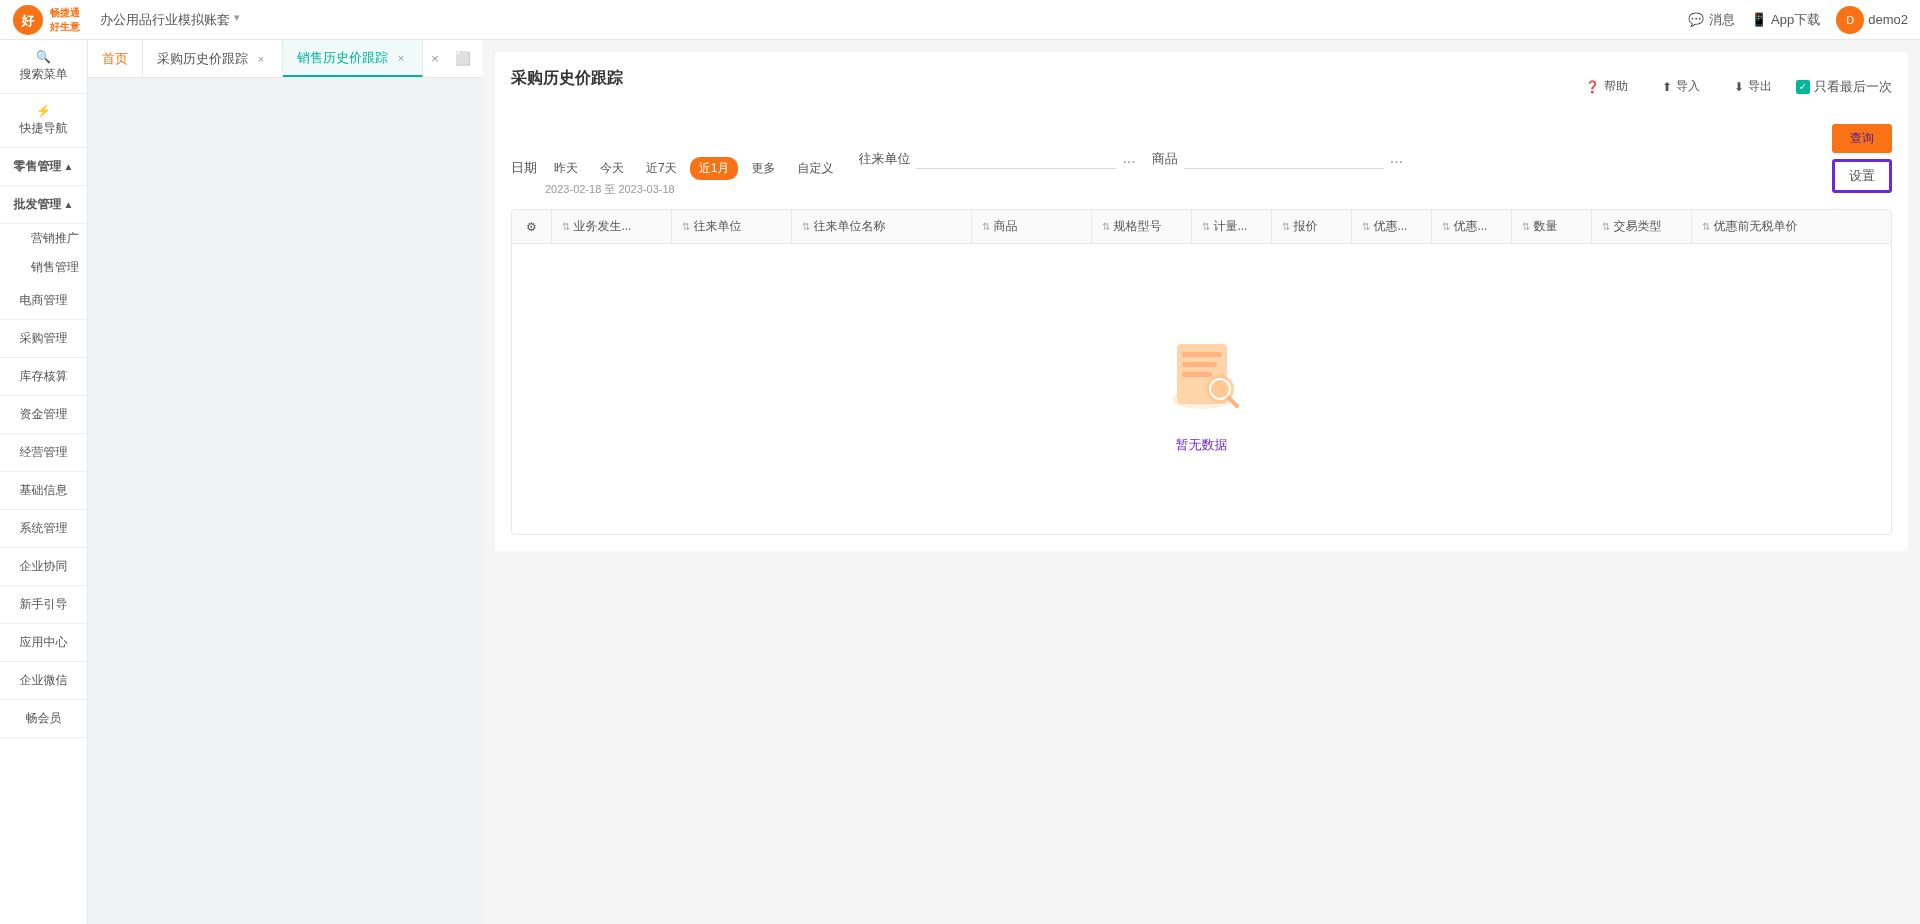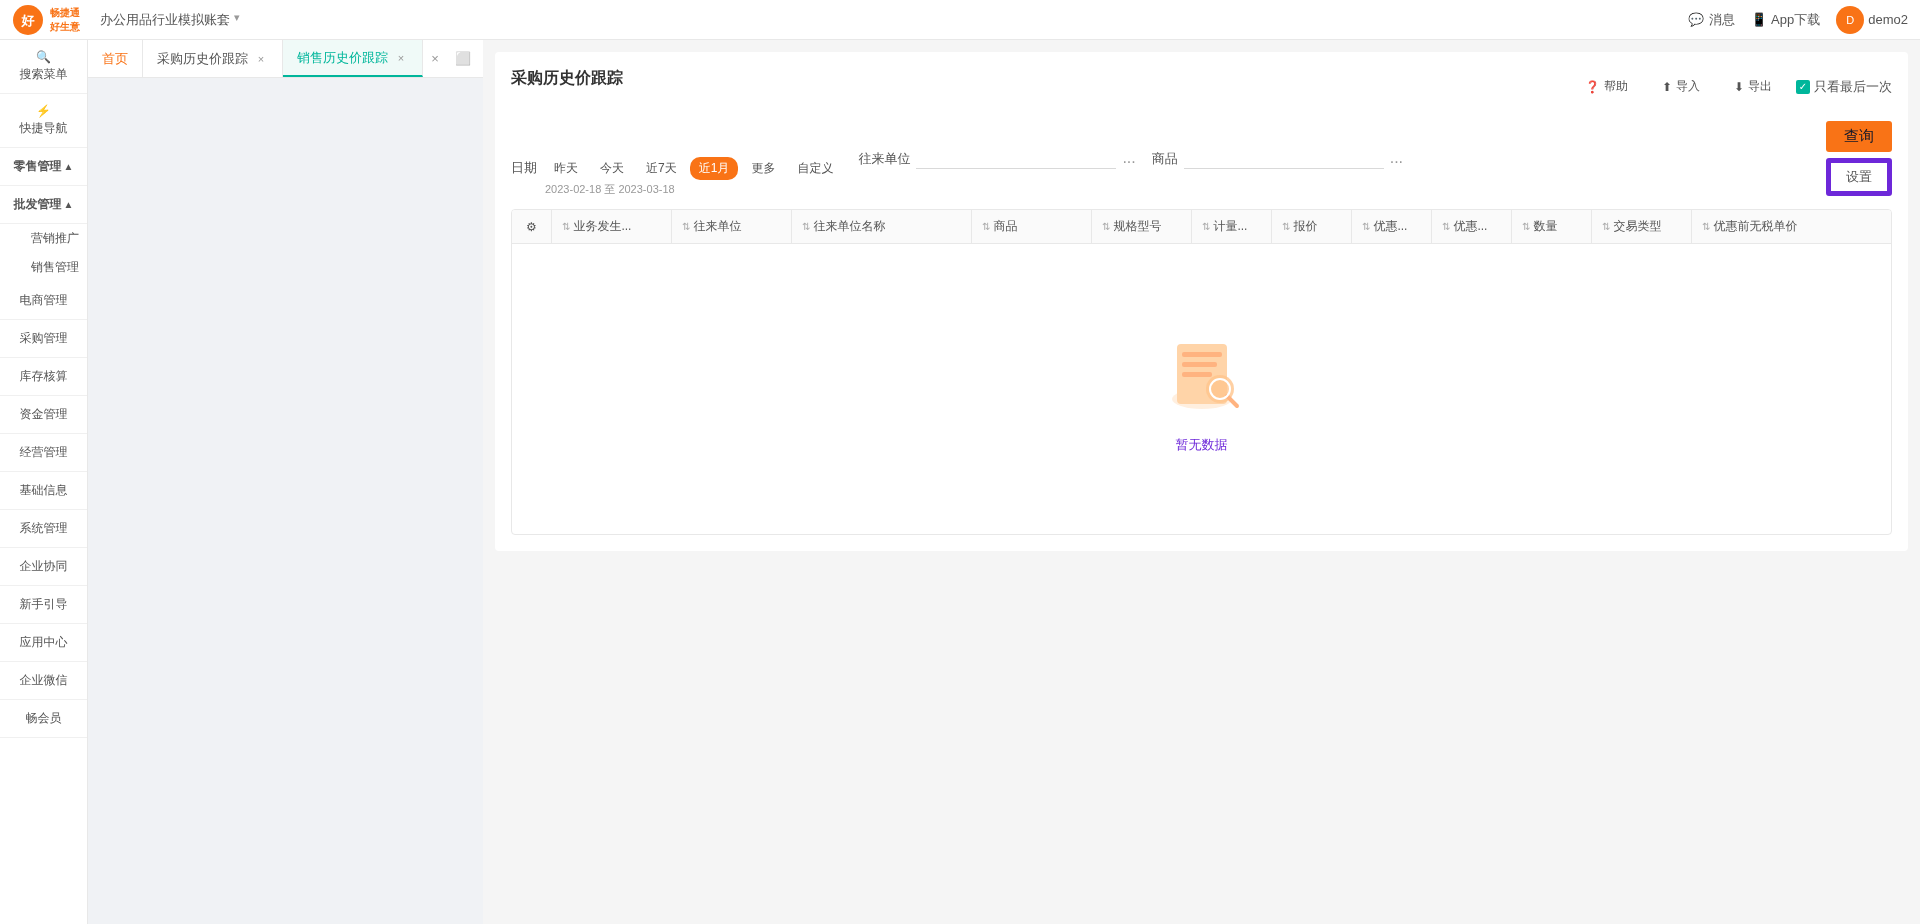--- a/index.html
+++ b/index.html
@@ -271,31 +271,31 @@
       gap: 4px;
       padding: 4px 10px;
       font-size: 12px;
       cursor: pointer;
       color: #555;
       border: none;
       background: none;
     }
     .query-btn {
       background: #f97316;
-      color: #0f172a;
+      color: #4c1d95;
       border: none;
       padding: 6px 18px;
       border-radius: 3px;
-      font-size: 15px;
+      font-size: 12px;
       cursor: pointer;
     }
     .settings-btn {
       background: #fff;
       color: #555;
-      border: 5px solid #6d28d9;
+      border: 3px solid #6d28d9;
       padding: 5px 14px;
       border-radius: 3px;
       font-size: 13px;
       cursor: pointer;
     }
     .checkbox-label {
       display: flex;
       align-items: center;
       gap: 4px;
       font-size: 13px;

